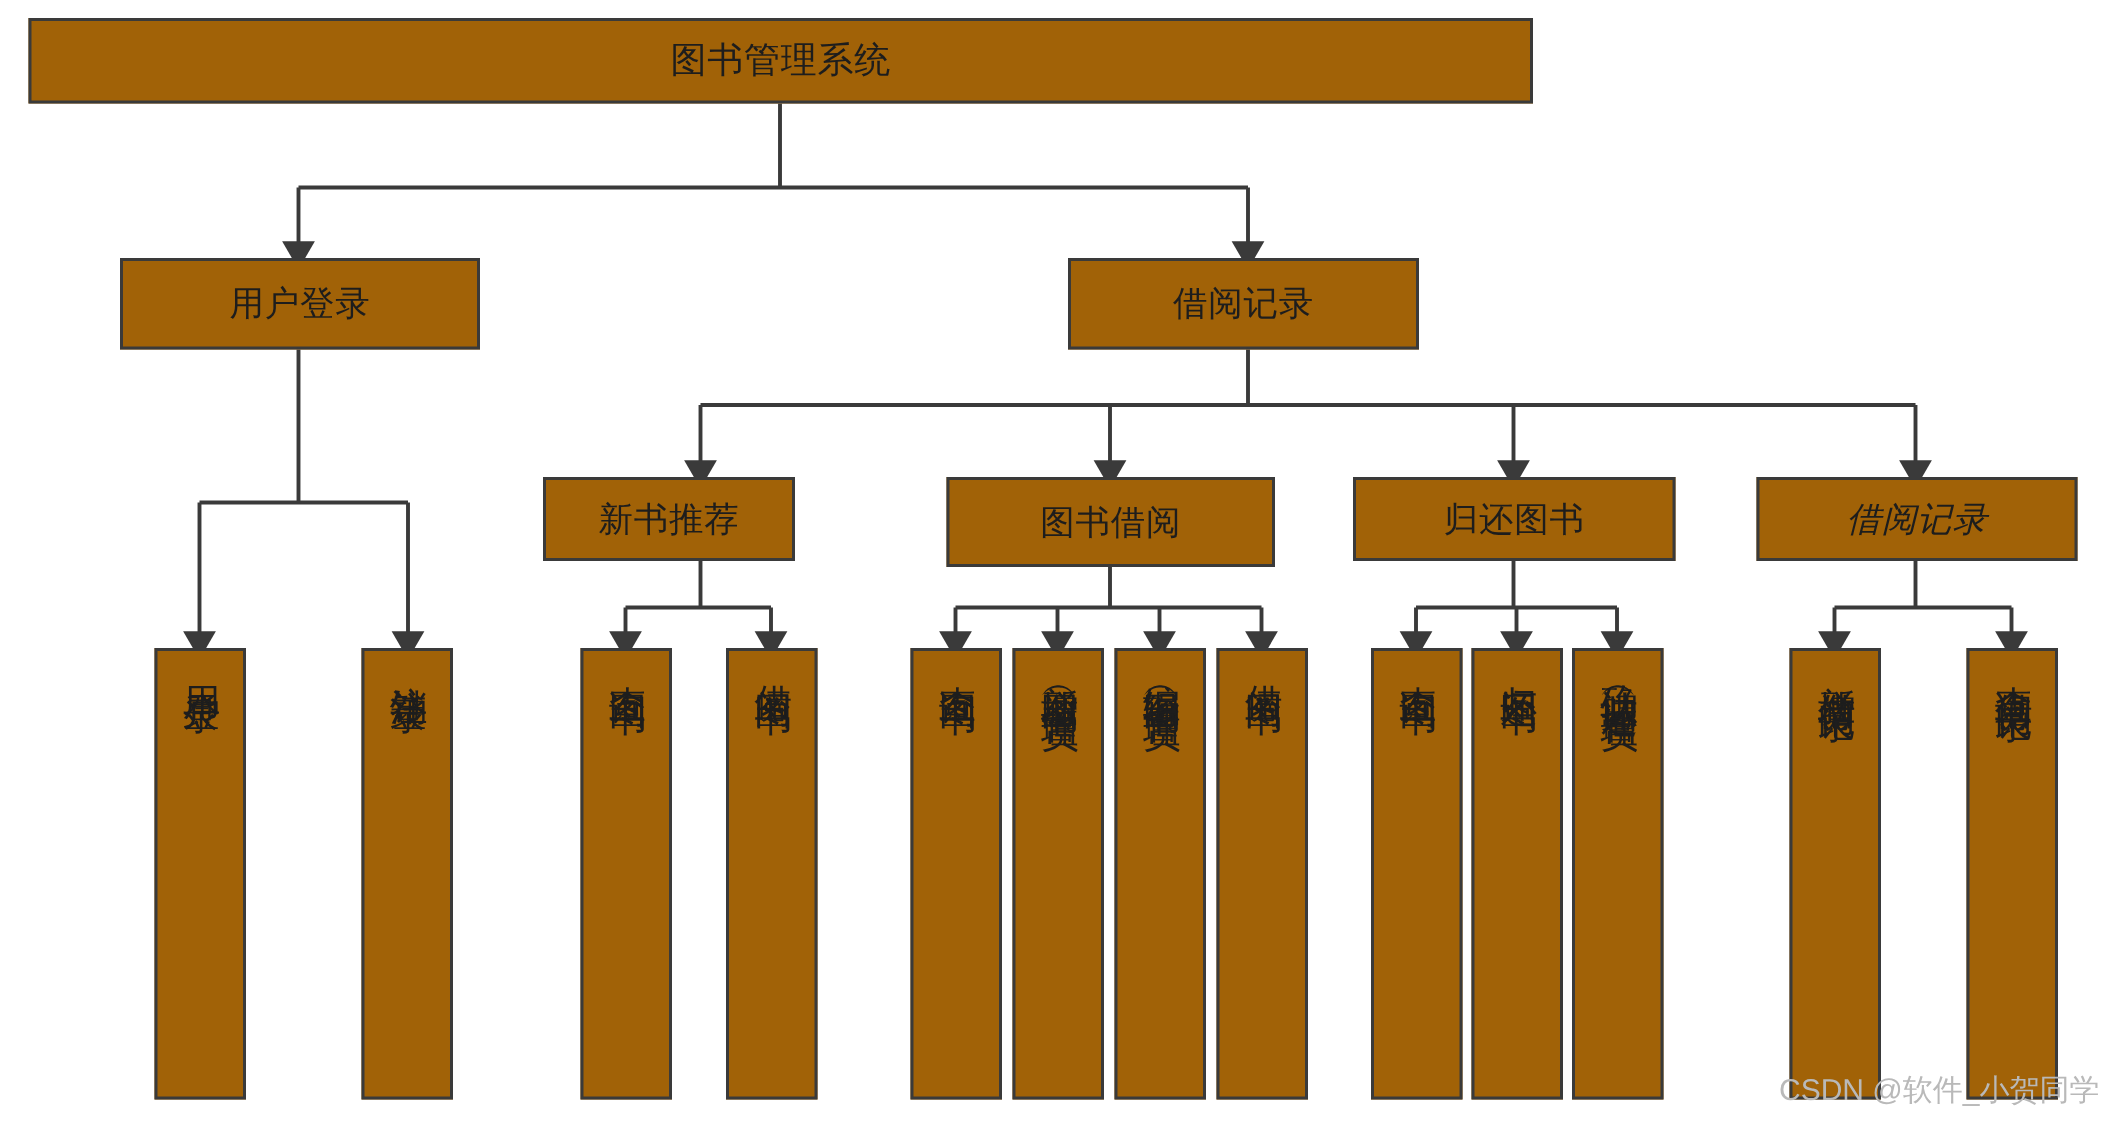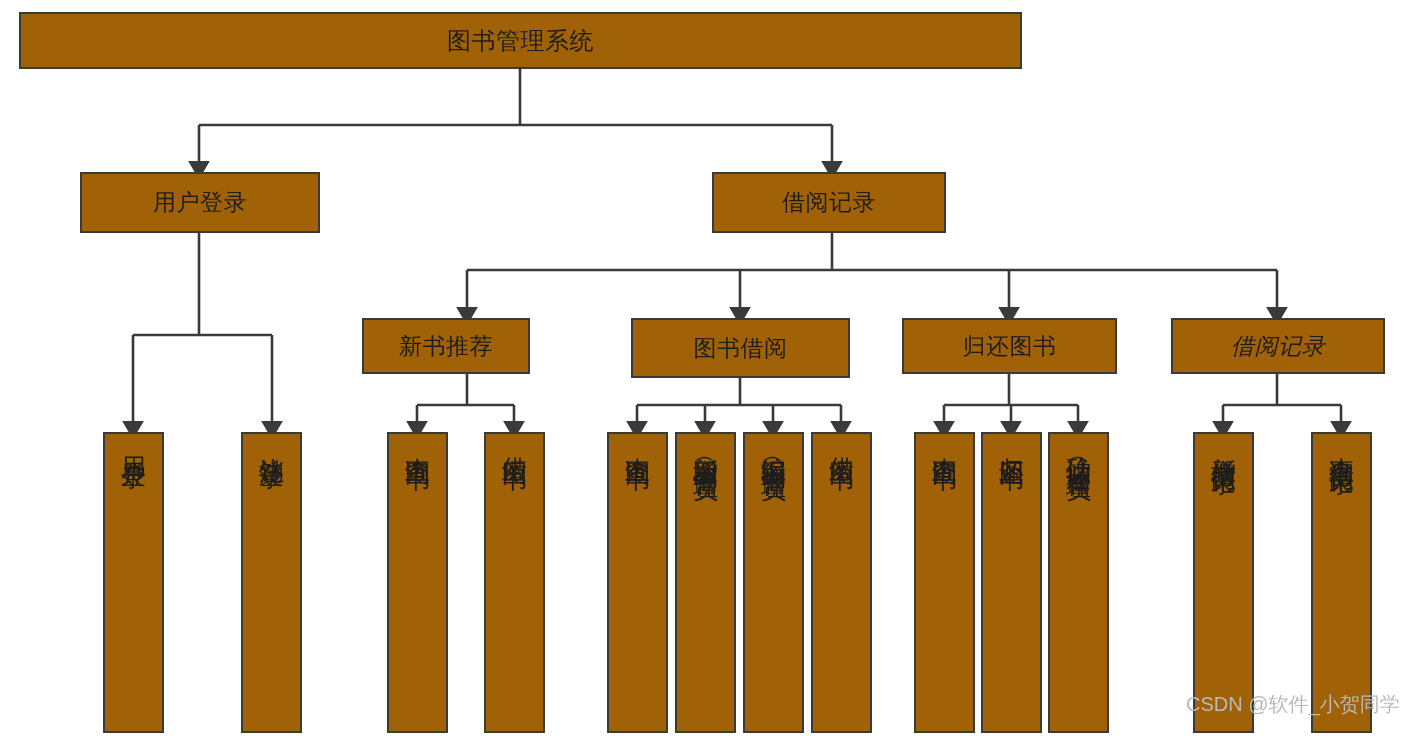--- a/index.html
+++ b/index.html
@@ -61,21 +61,21 @@
   .node.vert .node-label {
     writing-mode: vertical-rl;
     text-orientation: upright;
     font-size: 25px;
     letter-spacing: 3px;
     line-height: 1.0;
   }
   .watermark {
     position: absolute;
     left: 1186px;
-    top: 691px;
+    top: 713px;
     font-size: 20px;
     color: #b9b9b9;
     white-space: nowrap;
     z-index: 5;
     font-family: "Liberation Sans", "DejaVu Sans", sans-serif;
   }
 </style>
 </head>
 <body>
 

